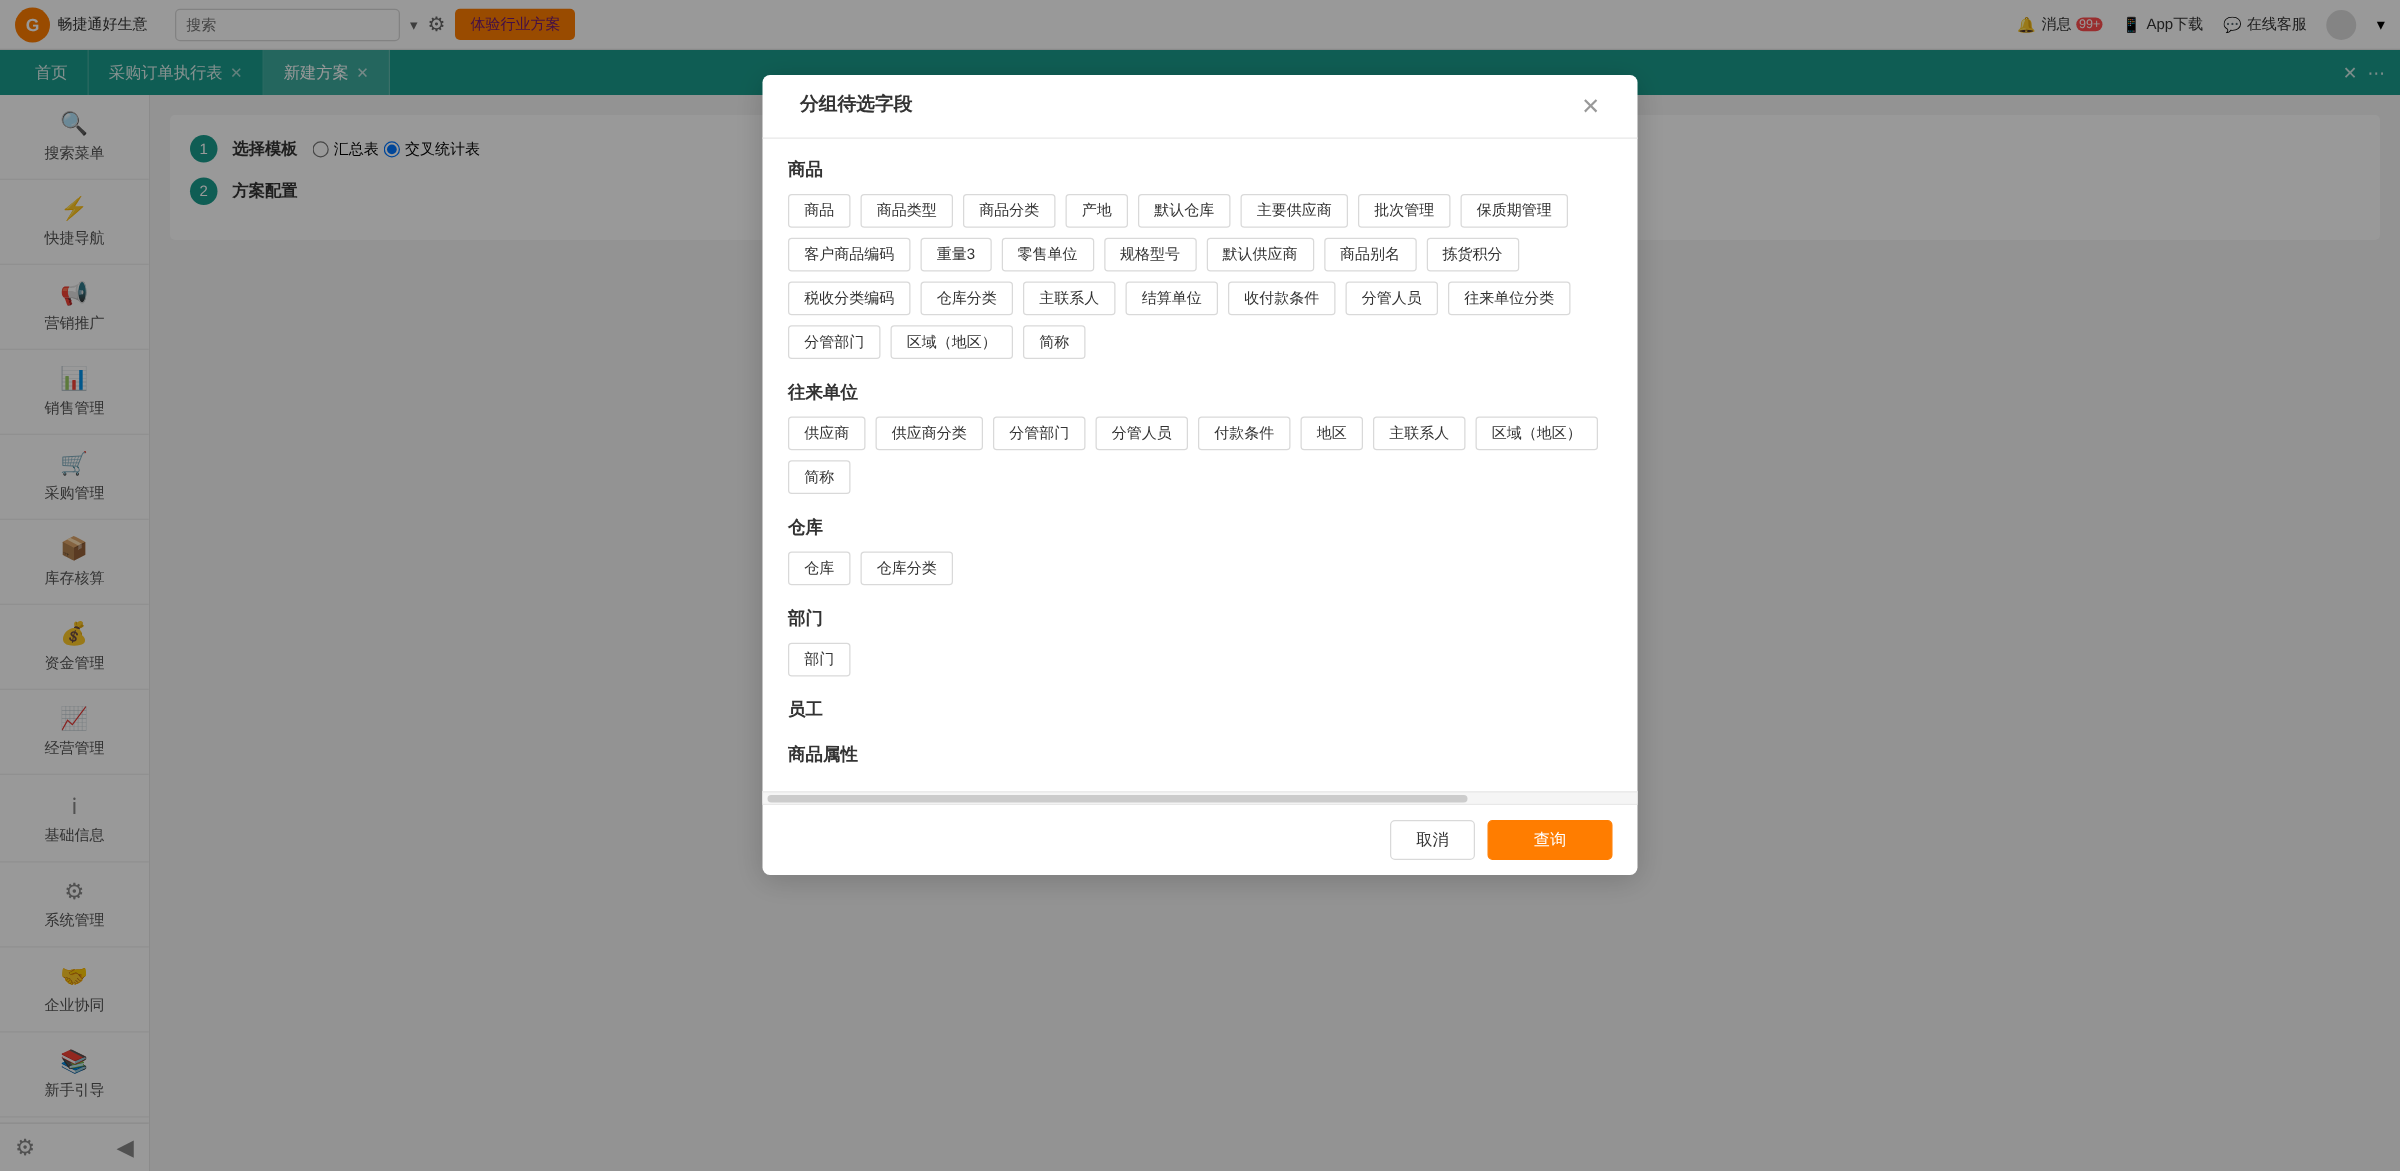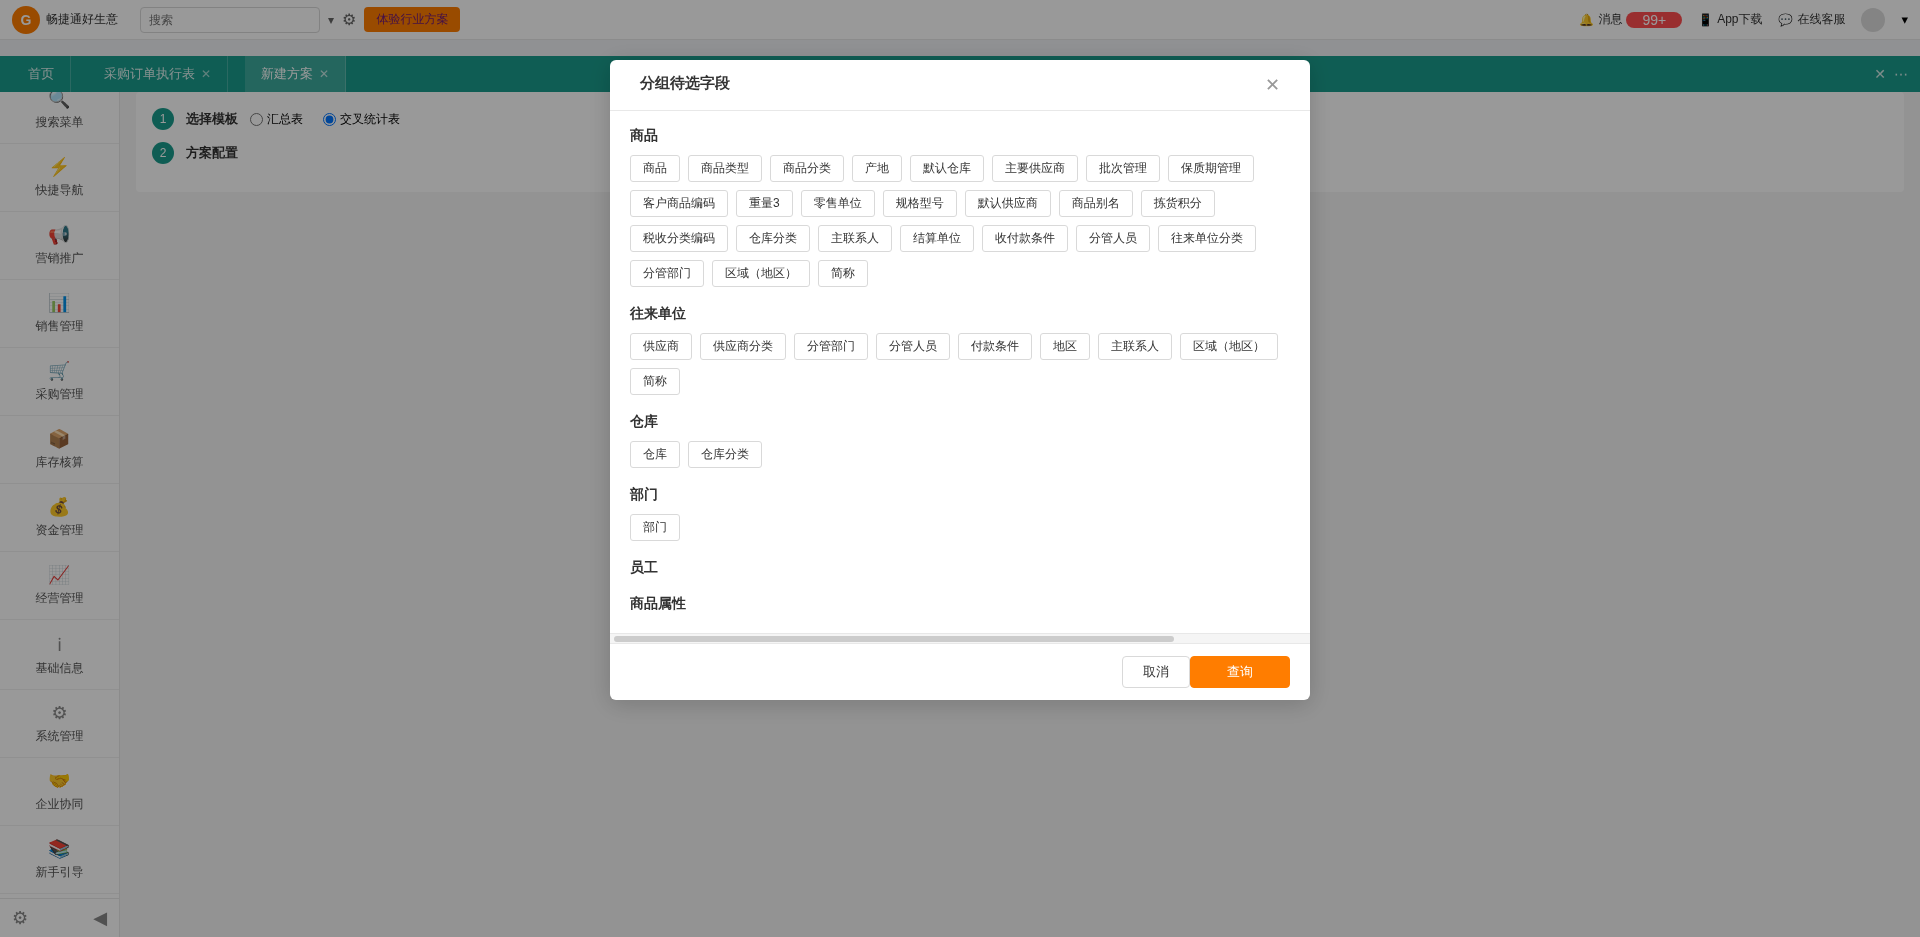--- a/index.html
+++ b/index.html
@@ -75,39 +75,38 @@
       align-items: center;
       gap: 4px;
       font-size: 12px;
       color: #333;
       cursor: pointer;
     }
     .badge {
       background: #ff4d4f;
       color: white;
       border-radius: 10px;
-      padding: 0 16px;
-      font-size: 14px;
+      padding: 0 2px;
+      font-size: 10px;
       min-width: 18px;
       text-align: center;
     }
     .avatar { width: 24px; height: 24px; background: #ddd; border-radius: 50%; }
 
     
     .nav-tabs {
       height: 36px;
       background: #1a9c8c;
       display: flex;
       align-items: center;
       padding: 0 12px;
-      gap: 17px;
+      gap: 0;
       position: fixed;
       top: 40px; left: 0; right: 0;
       z-index: 99;
-      margin-top: 16px;
     }
     .nav-tab {
       height: 36px;
       padding: 0 16px;
       display: flex;
       align-items: center;
       gap: 6px;
       color: rgba(255,255,255,0.85);
       cursor: pointer;
       font-size: 13px;
@@ -171,21 +170,21 @@
     }
     .step-num {
       width: 22px; height: 22px;
       border-radius: 50%;
       background: #1a9c8c;
       color: #fff;
       font-size: 12px;
       display: flex; align-items: center; justify-content: center;
     }
     .step-label { font-weight: bold; color: #333; font-size: 13px; }
-    .radio-group { display: flex; align-items: center; gap: 20px; }
+    .radio-group { display: flex; align-items: center; gap: 4px; }
     .radio-item { display: flex; align-items: center; gap: 4px; font-size: 12px; cursor: pointer; }
 
     
     .dialog-overlay {
       position: fixed;
       top: 0; left: 0; right: 0; bottom: 0;
       background: rgba(0,0,0,0.4);
       z-index: 200;
       display: flex;
       align-items: flex-start;
@@ -220,20 +219,21 @@
       flex: 1;
       overflow-y: auto;
       padding: 16px 20px;
     }
     .dialog-footer {
       padding: 12px 20px;
       border-top: 1px solid #e8e8e8;
       display: flex;
       align-items: center;
       justify-content: flex-end;
+      gap: 10px;
     }
 
     
     .dialog-body::-webkit-scrollbar { width: 6px; }
     .dialog-body::-webkit-scrollbar-thumb { background: #ccc; border-radius: 3px; }
 
     
     .field-group { margin-bottom: 18px; }
     .field-group-title {
       font-size: 14px;

